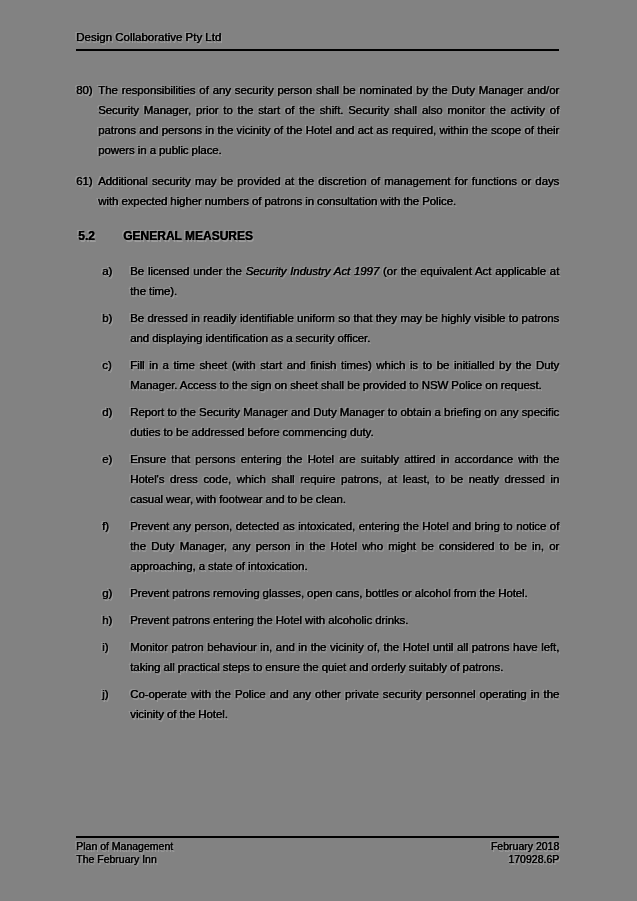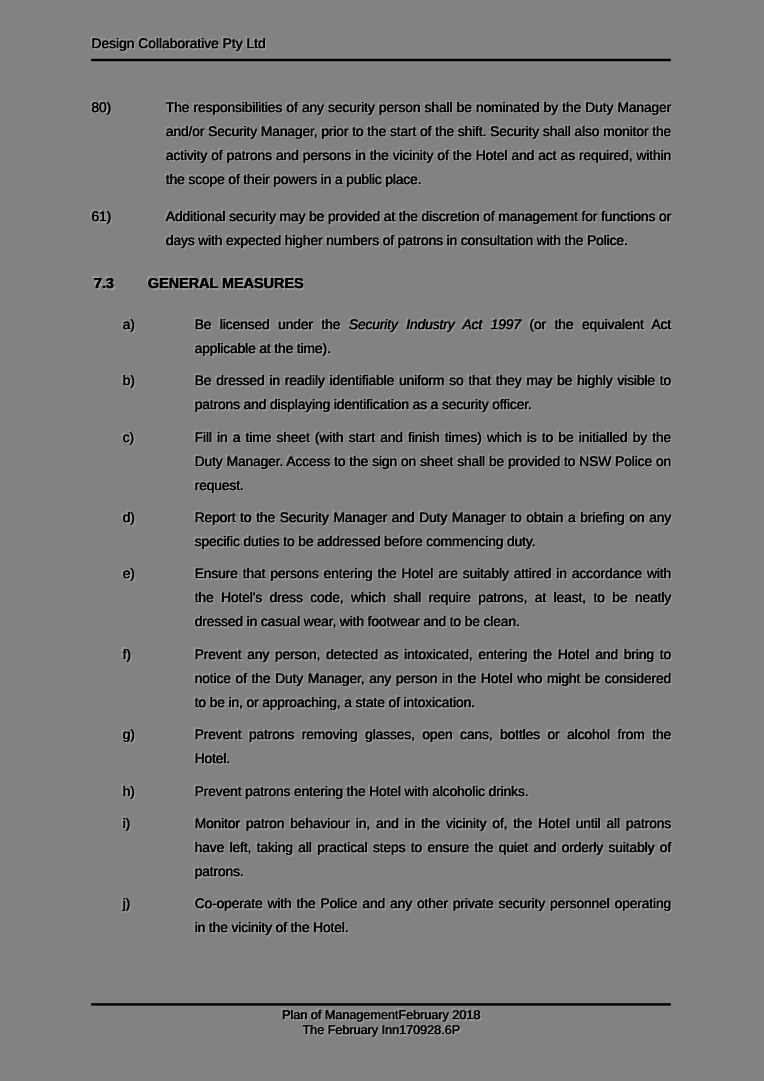--- a/index.html
+++ b/index.html
@@ -31,53 +31,53 @@
     margin-bottom: 29px;
   }
   .clause {
     display: flex;
     font-size: 11.5px;
     line-height: 20px;
     letter-spacing: -0.1px;
     margin-bottom: 11px;
   }
   .clause .num { flex: 0 0 22px; }
-  .clause .body { flex: 1; text-align: justify; margin-left: 40px; }
+  .clause .body { flex: 1; text-align: justify; }
   .section-heading {
     display: flex;
     font-size: 12px;
     font-weight: bold;
     line-height: 20px;
     margin: 15px 0 15px 2px;
   }
   .section-heading .s-num { flex: 0 0 45px; }
   .sub-list { margin-top: 6px; }
   .sub-item {
     display: flex;
     font-size: 11.5px;
     line-height: 20px;
     letter-spacing: -0.1px;
     margin: 0 0 7px 26px;
   }
   .sub-item .label { flex: 0 0 28px; }
-  .sub-item .body { flex: 1; text-align: justify; margin-left: 32px; }
+  .sub-item .body { flex: 1; text-align: justify; }
   .italic { font-style: italic; }
   .doc-footer {
     position: absolute;
     left: 76px;
     right: 77px;
     top: 836px;
     border-top: 2px solid #000;
     padding-top: 2px;
     font-size: 10.5px;
     line-height: 13px;
   }
   .footer-row {
     display: flex;
-    justify-content: center;
+    justify-content: space-between;
   }
   .footer-page-num {
     position: absolute;
     left: 0;
     right: 0;
     top: 15px;
     text-align: center;
   }
 </style>
 </head>
@@ -93,21 +93,21 @@
     <span class="num">80)</span>
     <span class="body">The responsibilities of any security person shall be nominated by the Duty Manager and/or Security Manager, prior to the start of the shift. Security shall also monitor the activity of patrons and persons in the vicinity of the Hotel and act as required, within the scope of their powers in a public place.</span>
   </div>
 
   <div class="clause scan">
     <span class="num">61)</span>
     <span class="body">Additional security may be provided at the discretion of management for functions or days with expected higher numbers of patrons in consultation with the Police.</span>
   </div>
 
   <div class="section-heading scan">
-    <span class="s-num">7.3</span>
+    <span class="s-num">5.2</span>
     <span>GENERAL MEASURES</span>
   </div>
 
 
   <div class="sub-list">
 
     <div class="sub-item scan">
       <span class="label">a)</span>
       <span class="body"><span>Be licensed under the </span><span class="italic">Security Industry Act 1997</span><span> (or the equivalent Act applicable at the time).</span></span>
     </div>

